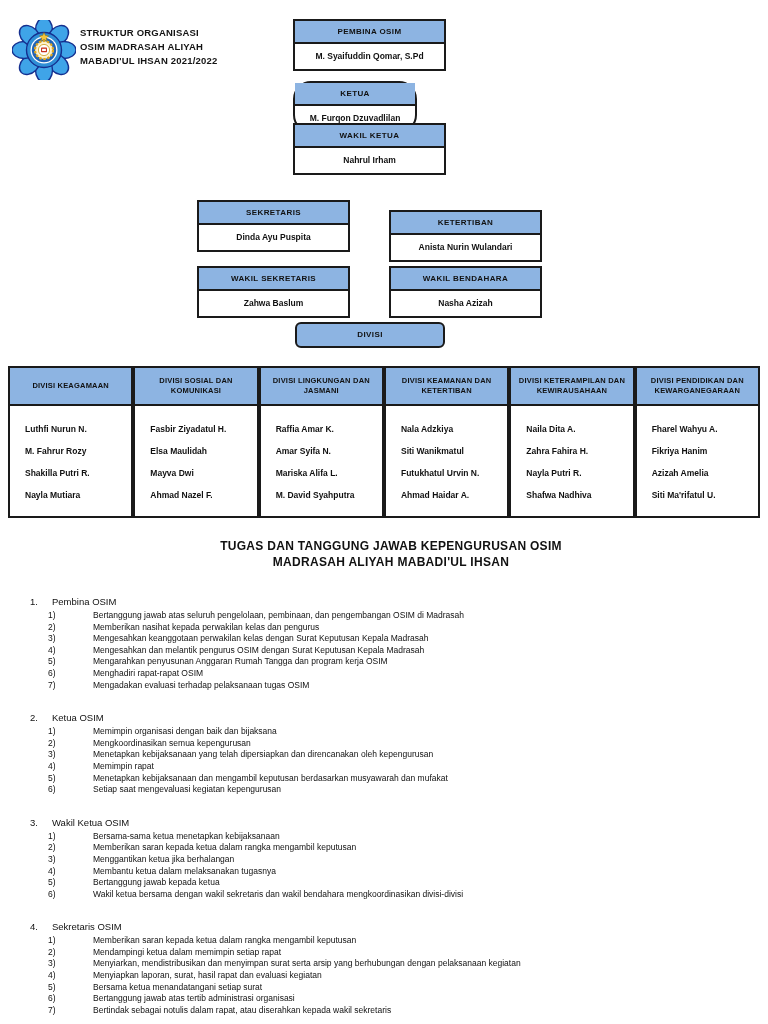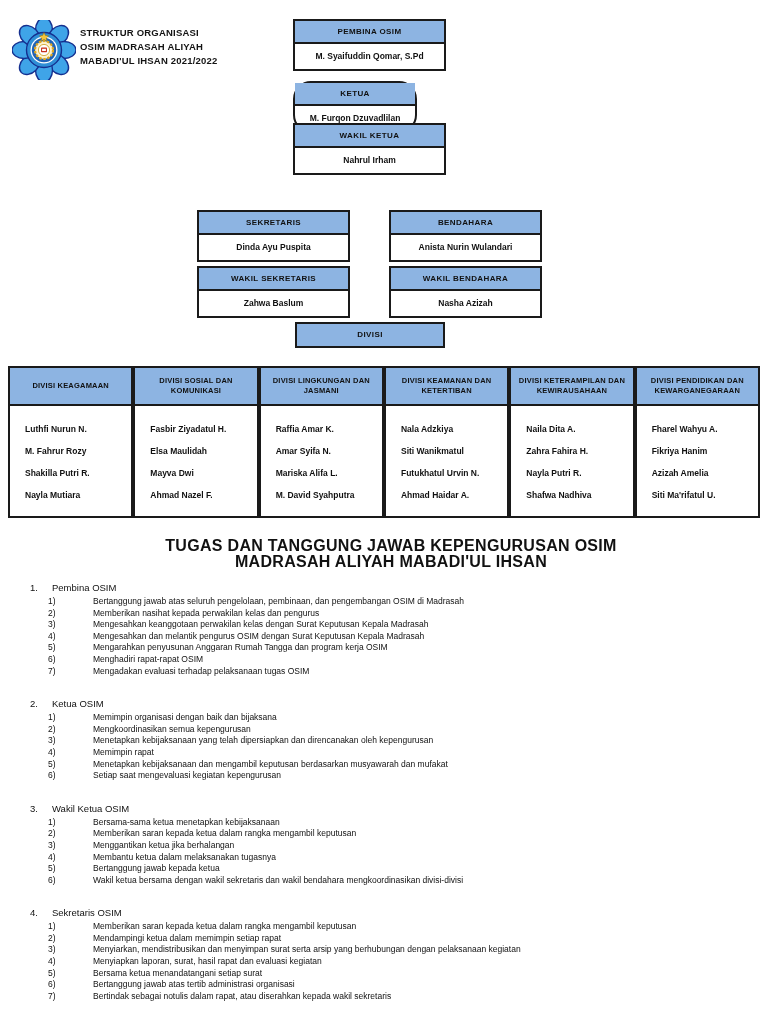--- a/index.html
+++ b/index.html
@@ -21,21 +21,21 @@
   
   .divisions { position:absolute; left:8px; top:366px; width:752px; display:flex; }
   .div-col { flex:1 1 0; border:2px solid var(--border); background:#fff; box-sizing:border-box; }
   .div-hdr { background:var(--blue); border-bottom:2px solid var(--border); min-height:30px; padding:3px 2px;
              display:flex; align-items:center; justify-content:center; text-align:center;
              font-weight:bold; font-size:7.5px; line-height:10px; letter-spacing:.2px; }
   .div-body { padding:12px 0 10px 15px; }
   .member { font-weight:bold; font-size:8.5px; line-height:22px; white-space:nowrap; }
   
   .tasks { position:absolute; left:30px; top:538px; width:722px; }
-  .tasks-title { text-align:center; font-weight:bold; font-size:16px; line-height:16px; letter-spacing:.3px; margin-bottom:12px; }
+  .tasks-title { text-align:center; font-weight:bold; font-size:12px; line-height:16px; letter-spacing:.3px; margin-bottom:26px; }
   .section { margin-bottom:21px; }
   .sec-head { font-size:9.5px; line-height:12px; margin-bottom:2px; }
   .sec-num { display:inline-block; width:22px; }
   .sec-items { }
   .item { display:flex; font-size:8.5px; line-height:11.6px; }
   .item-num { flex:0 0 20px; margin-left:18px; }
   .item-text { flex:1;padding-left:25px; }
 </style>
 </head>
 <body>
@@ -79,38 +79,38 @@
   </div>
   <div class="group" style="left:293px; top:81px; width:124px;border-radius:18px;">
     <div class="g-hdr">KETUA</div>
     <div class="g-name">M. Furqon Dzuvadlilan</div>
   </div>
   <div class="group" style="left:293px; top:123px; width:153px;">
     <div class="g-hdr">WAKIL KETUA</div>
     <div class="g-name">Nahrul Irham</div>
   </div>
 
-  <div class="group" style="left:197px; top:210px; width:153px;">
+  <div class="group" style="left:197px; top:200px; width:153px;">
     <div class="g-hdr">SEKRETARIS</div>
     <div class="g-name">Dinda Ayu Puspita</div>
   </div>
   <div class="group" style="left:197px; top:266px; width:153px;">
     <div class="g-hdr">WAKIL SEKRETARIS</div>
     <div class="g-name">Zahwa Baslum</div>
   </div>
   <div class="group" style="left:389px; top:210px; width:153px;">
-    <div class="g-hdr">BENDAHARA</div>
+    <div class="g-hdr">KETERTIBAN</div>
     <div class="g-name">Anista Nurin Wulandari</div>
   </div>
   <div class="group" style="left:389px; top:266px; width:153px;">
     <div class="g-hdr">WAKIL BENDAHARA</div>
     <div class="g-name">Nasha Azizah</div>
   </div>
 
-  <div class="single" style="left:295px; top:322px; width:150px; height:26px;">DIVISI</div>
+  <div class="single" style="left:295px; top:322px; width:150px; height:26px;border-radius:6px;">DIVISI</div>
 
   <div class="divisions">
       <div class="div-col">
         <div class="div-hdr">DIVISI KEAGAMAAN</div>
         <div class="div-body">
           <div class="member">Luthfi Nurun N.</div>
           <div class="member">M. Fahrur Rozy</div>
           <div class="member">Shakilla Putri R.</div>
           <div class="member">Nayla Mutiara</div>
         </div>

